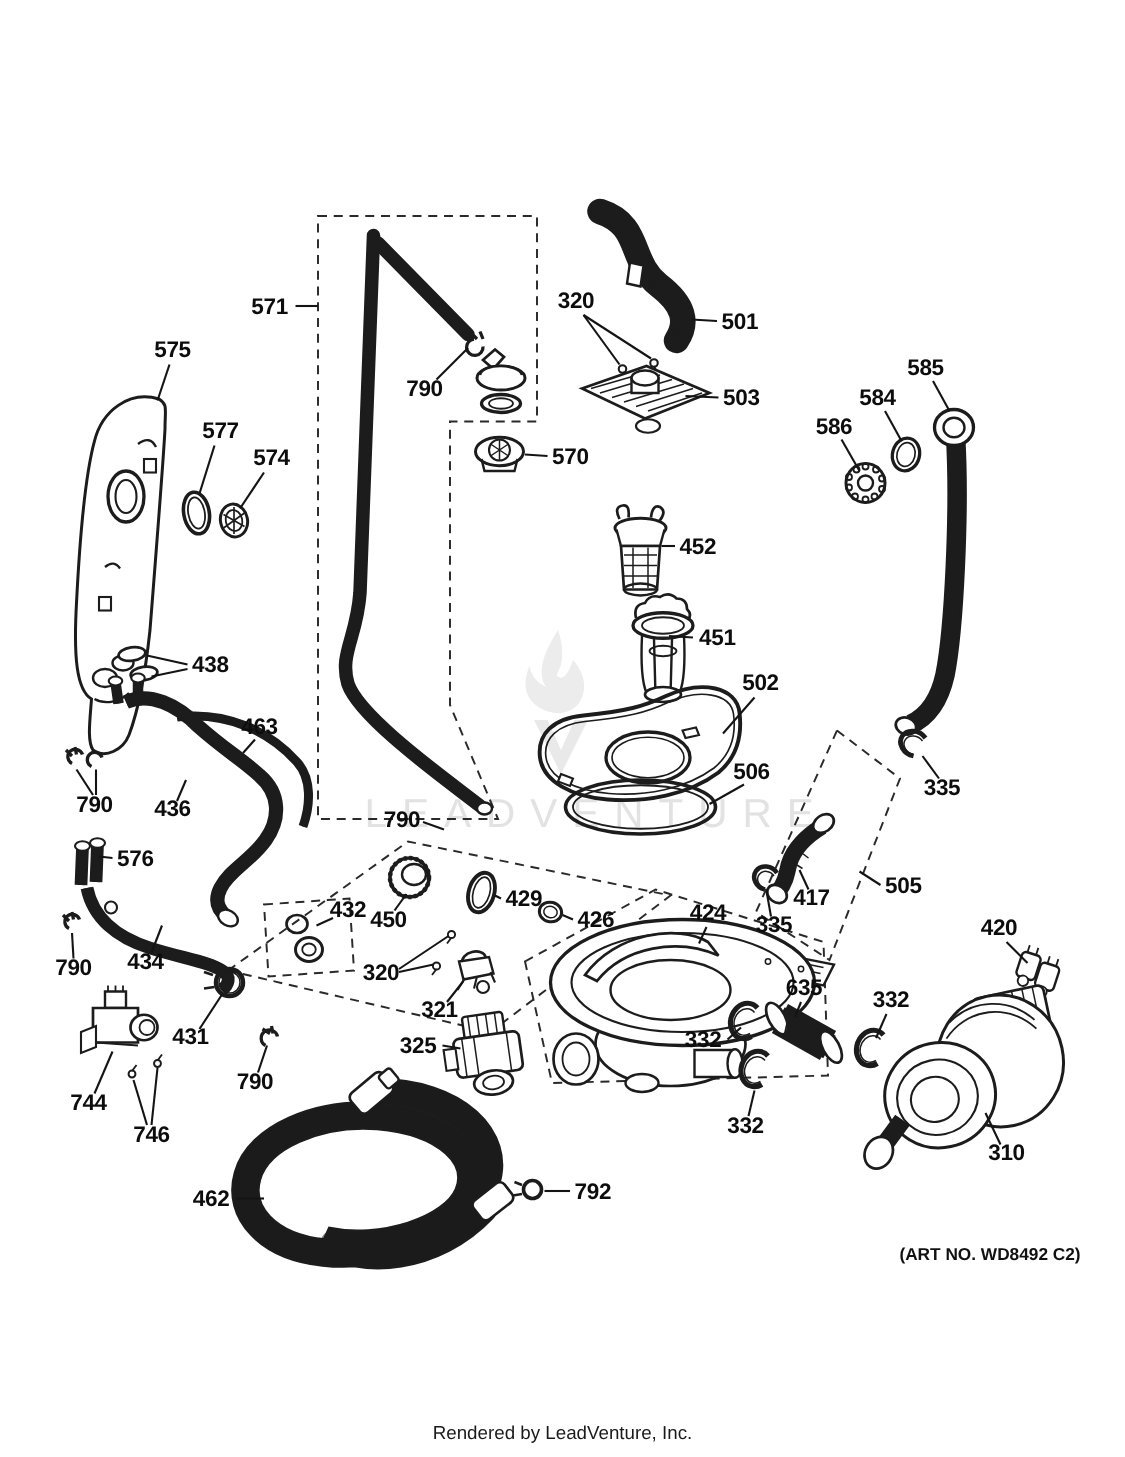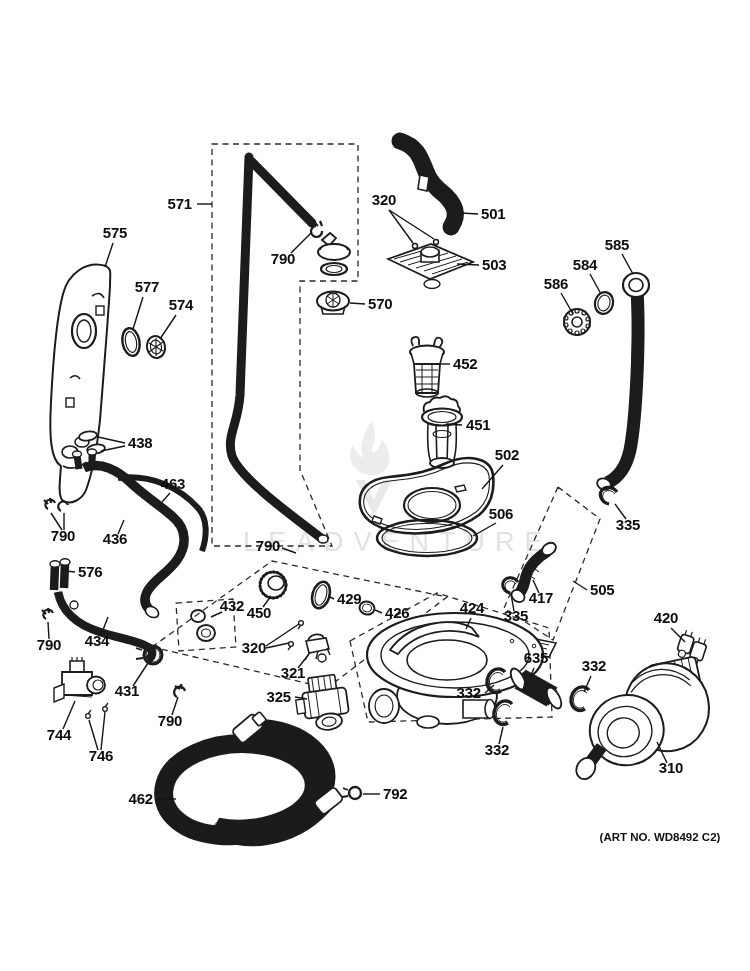--- a/index.html
+++ b/index.html
@@ -472,13 +472,14 @@
         <line x1="671" y1="628" x2="685" y2="642" class="leader"></line>
         <text x="666" y="623" text-anchor="middle" class="part-label">420</text>
         <line x1="667" y1="763" x2="657" y2="742" class="leader"></line>
         <text x="671" y="773" text-anchor="middle" class="part-label">310</text>
         <line x1="282" y1="548" x2="296" y2="553" class="leader"></line>
         <text x="268" y="551" text-anchor="middle" class="part-label">790</text>
       </g>
   </svg>
 
   <div class="artno">(ART NO. WD8492 C2)</div>
+  <div class="footer">Rendered by LeadVenture, Inc.</div>
 </div>
 
 </body></html>

